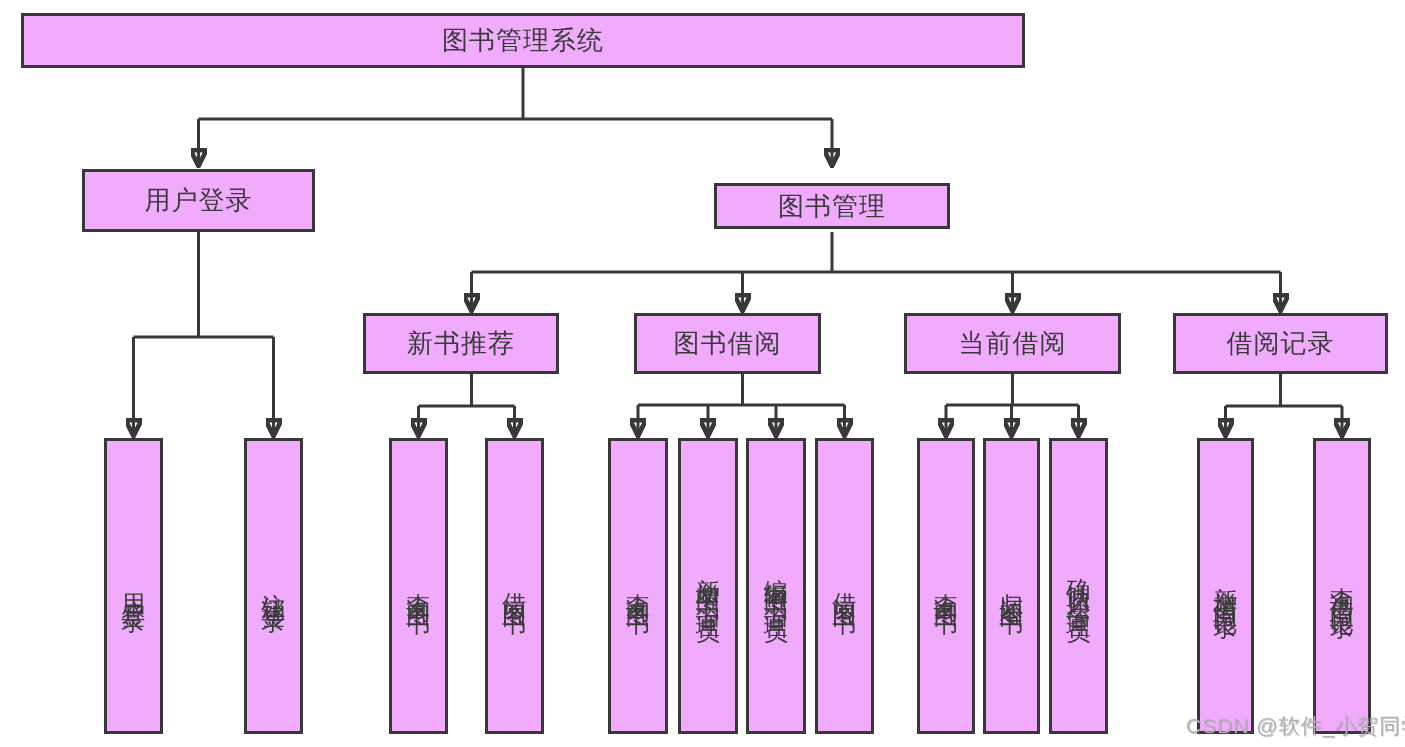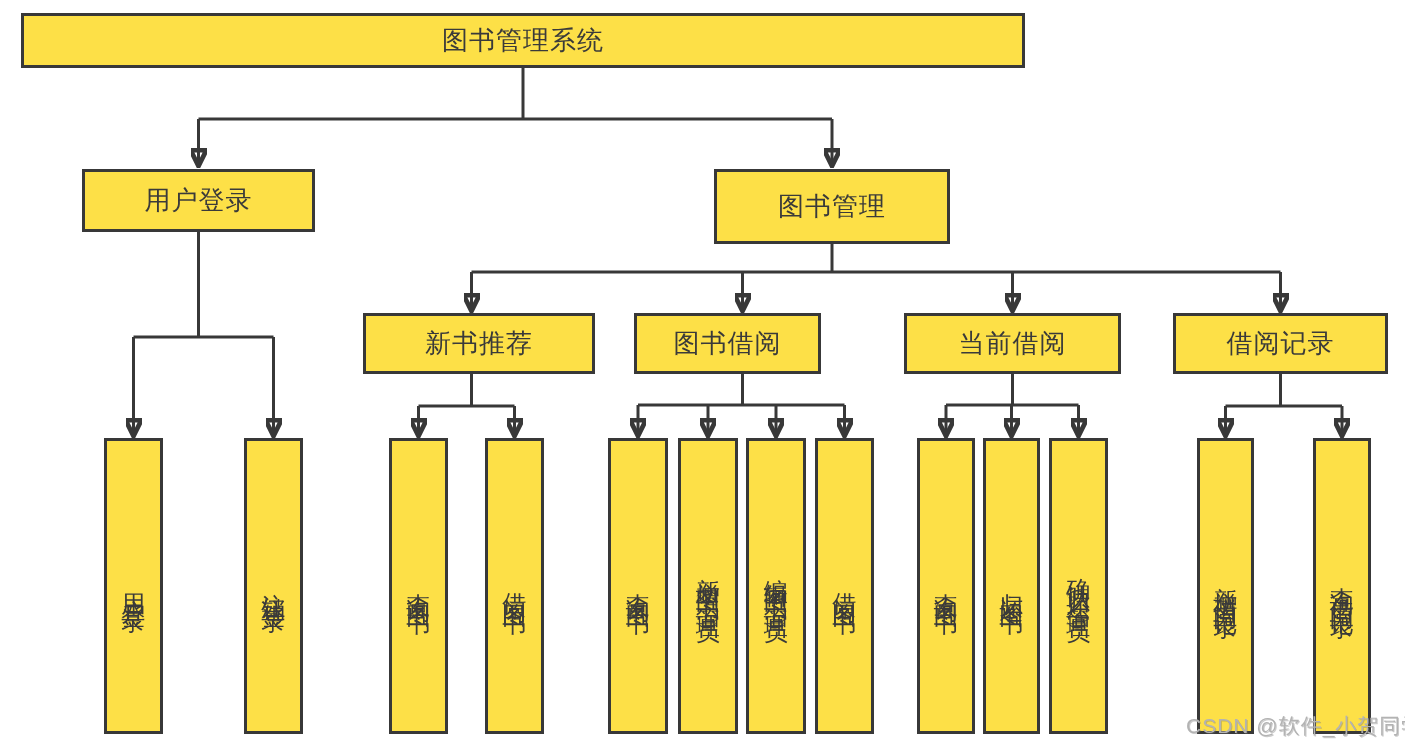--- a/index.html
+++ b/index.html
@@ -10,21 +10,21 @@
     background: #ffffff;
     font-family: "Liberation Sans", sans-serif;
     overflow: hidden;
   }
   svg.wires { position: absolute; left: 0; top: 0; width: 1405px; height: 747px; }
   svg.wires path { stroke: #383838; stroke-width: 3; fill: none; }
   svg.wires path.arrow { marker-end: url(#arrowhead); }
   .node {
     position: absolute;
     box-sizing: border-box;
-    background: #fde047;
+    background: #f0abfc;
     border: 3px solid #383838;
     display: flex;
     align-items: center;
     justify-content: center;
     color: #3a3a3a;
   }
   .node.h .lbl {
     font-size: 26px;
     letter-spacing: 1px;
     white-space: nowrap;
@@ -115,25 +115,25 @@
     </g>
   </svg>
 
   <div class="node h" style="left:21px;top:13px;width:1004px;height:55px">
     <span class="lbl">图书管理系统</span>
   </div>
 
   <div class="node h" style="left:82px;top:169px;width:233px;height:63px">
     <span class="lbl">用户登录</span>
   </div>
-  <div class="node h" style="left:714px;top:169px;width:236px;height:75px">
+  <div class="node h" style="left:714px;top:183px;width:236px;height:46px">
     <span class="lbl">图书管理</span>
   </div>
 
-  <div class="node h" style="left:363px;top:313px;width:232px;height:61px">
+  <div class="node h" style="left:363px;top:313px;width:196px;height:61px">
     <span class="lbl">新书推荐</span>
   </div>
   <div class="node h" style="left:634px;top:313px;width:187px;height:61px">
     <span class="lbl">图书借阅</span>
   </div>
   <div class="node h" style="left:904px;top:313px;width:217px;height:61px">
     <span class="lbl">当前借阅</span>
   </div>
   <div class="node h" style="left:1173px;top:313px;width:215px;height:61px">
     <span class="lbl">借阅记录</span>

